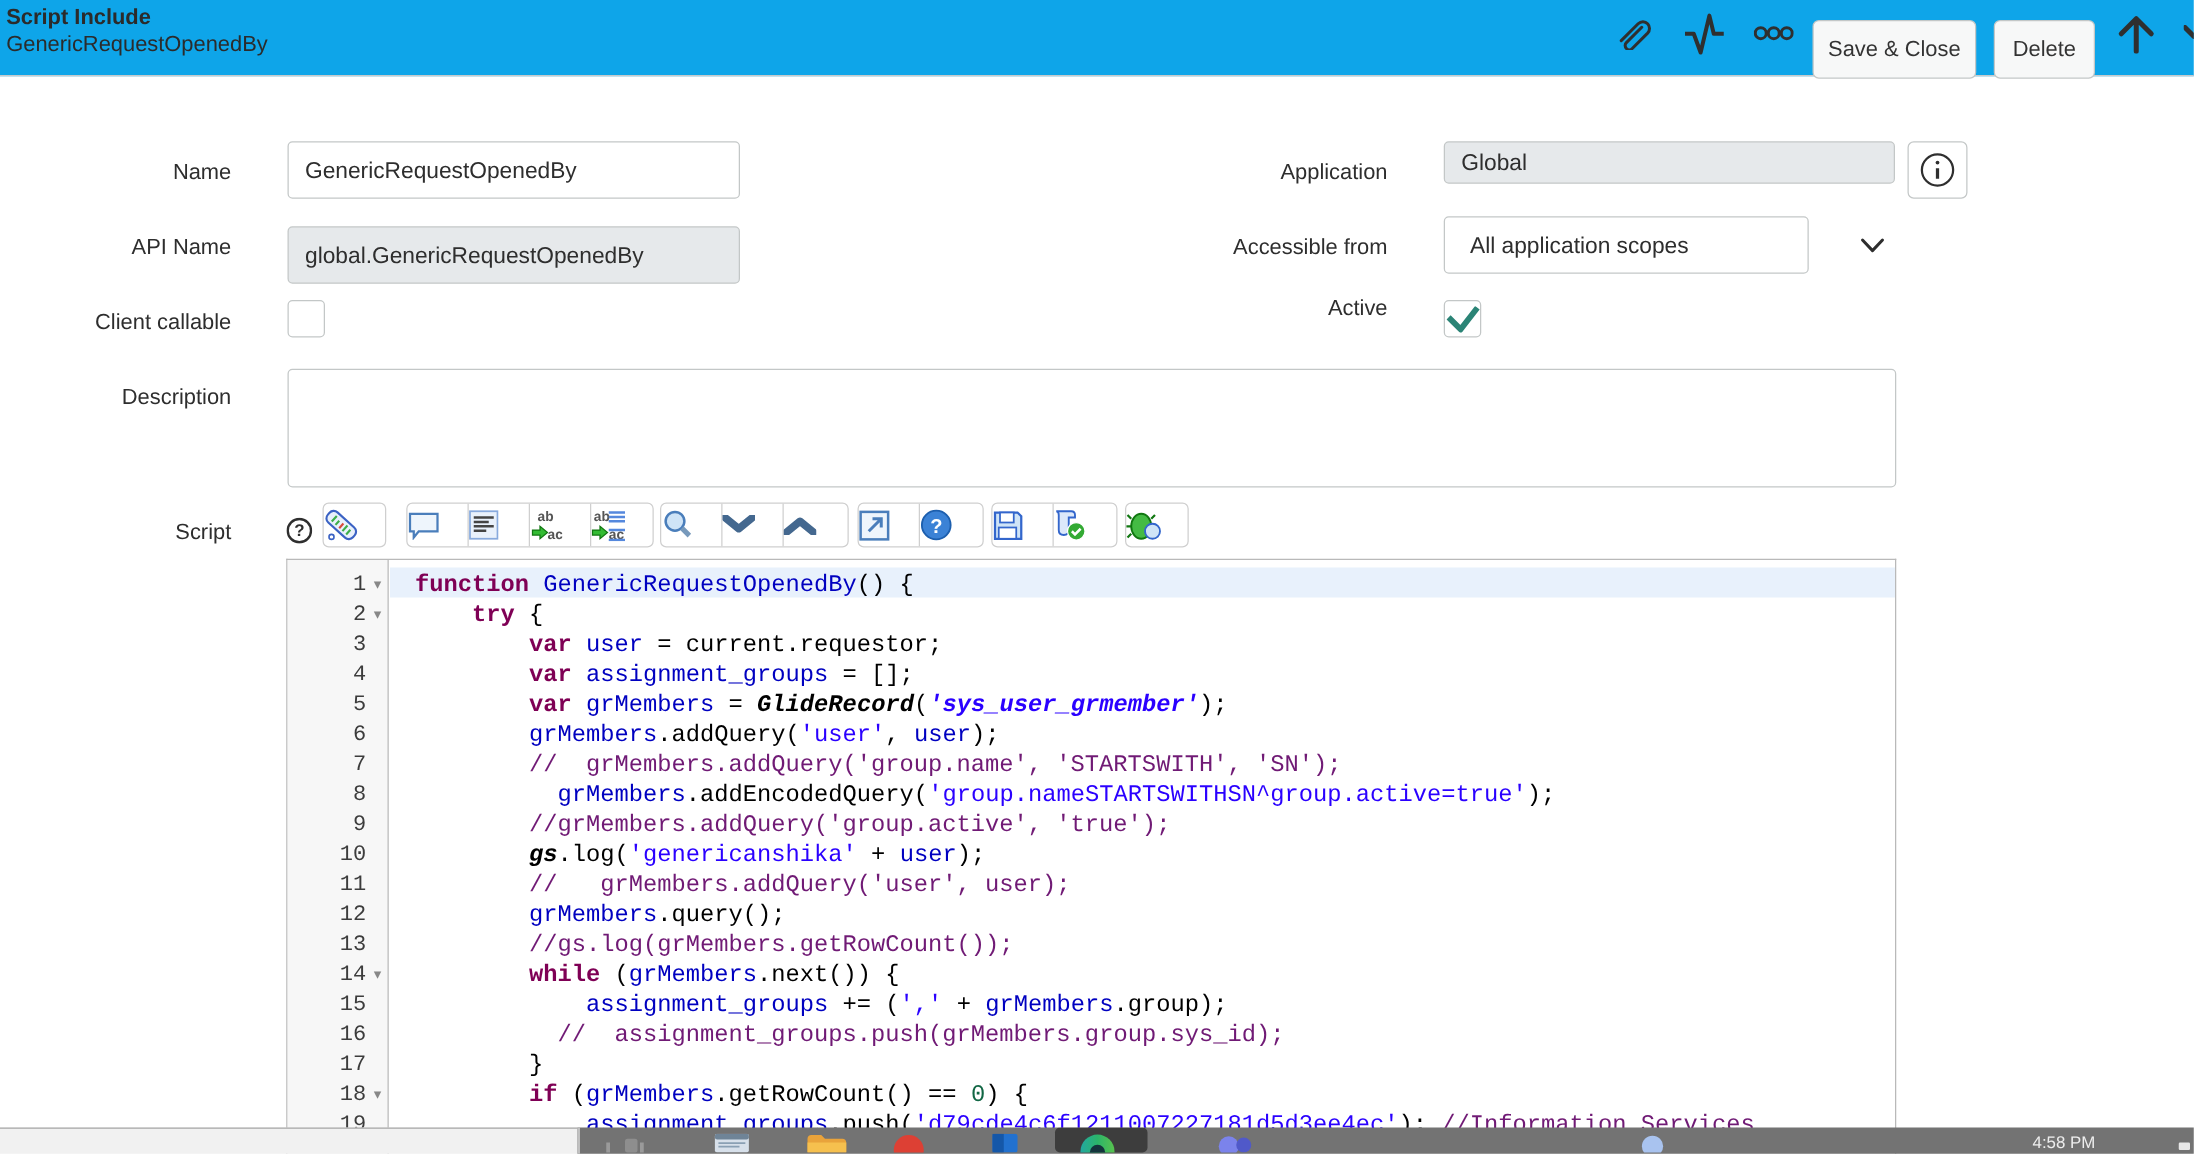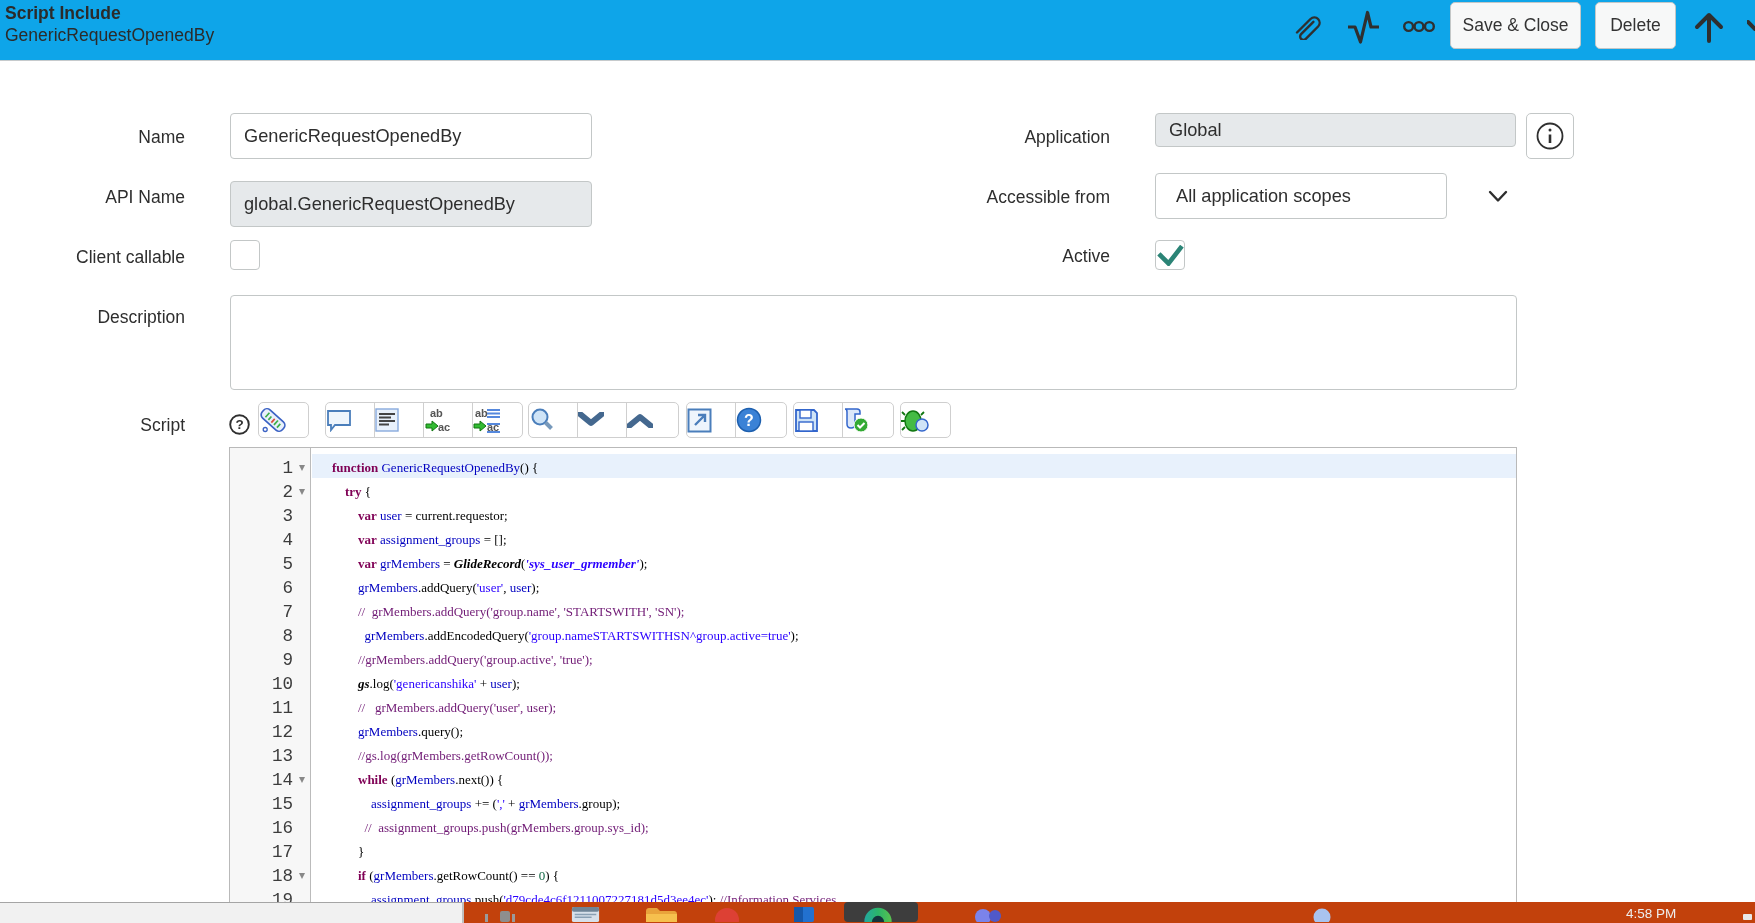--- a/index.html
+++ b/index.html
@@ -4,21 +4,21 @@
 <style>
   * { margin:0; padding:0; box-sizing:border-box; }
   html,body { width:1755px; height:923px; overflow:hidden; background:#fff;
     font-family:"Liberation Sans", sans-serif; }
   .abs { position:absolute; }
   
   #hdr { position:absolute; left:0; top:0; width:1755px; height:61px;
     background:#0ea5e9; border-bottom:1px solid #c6cacc; }
   #hdr .t1 { position:absolute; left:5px; top:3px; font-size:17.5px; font-weight:bold; color:#2b2b2b; }
   #hdr .t2 { position:absolute; left:5px; top:25px; font-size:17.5px; color:#2b2b2b; }
-  .hbtn { position:absolute; top:2px; height:47px; background:#f7f8f8;
+  .hbtn { position:absolute; top:16px; height:47px; background:#f7f8f8;
     border:1px solid #c3c7c7; border-radius:5px; font-size:17.5px; color:#333;
     display:flex; align-items:center; justify-content:center; }
   
   .lbl { position:absolute; font-size:17.5px; color:#2e2e2e; text-align:right; }
   .inp { position:absolute; background:#fff; border:1px solid #c3c7c7; border-radius:4px;
     font-size:18.2px; color:#2e2e2e; display:flex; align-items:center; padding-left:13px; }
   .ro  { background:#e6e9eb; }
   .cb  { position:absolute; width:30px; height:30px; background:#fff;
     border:1px solid #c3c7c7; border-radius:4px; }
   
@@ -30,33 +30,33 @@
   
   #ed { position:absolute; left:229px; top:447px; width:1288px; height:476px;
     border:1px solid #b9b9b9; border-bottom:none; background:#fff; overflow:hidden; }
   #gutter { position:absolute; left:0; top:0; width:81px; height:476px;
     background:#f7f7f7; border-right:1px solid #bbb; }
   #lnums { position:absolute; left:0; top:8px; width:63px; text-align:right; white-space:pre;
     font-family:"Liberation Mono", monospace; font-size:17.6px; line-height:24px; color:#3c3c3c; }
   #folds { position:absolute; left:69px; top:7px; width:16px; white-space:pre;
     font-size:12px; line-height:24px; color:#888; }
   #code { position:absolute; left:102px; top:8px;
-    font-family:Liberation Serif, serif; font-size:13px; line-height:24px;
+    font-family:Liberation Mono, monospace; font-size:19px; line-height:24px;
     color:#000; white-space:pre; }
   #activeline { position:absolute; left:82px; top:6px; width:1205px; height:24px; background:#e8f1fc; }
   .k { color:#7f0055; font-weight:bold; }
   .v { color:#0000c0; }
   .s { color:#2a00ff; }
   .c { color:#701a75; }
   .n { color:#116644; }
   .bi { font-weight:bold; font-style:italic; }
   
   #tbleft { position:absolute; left:0; top:902px; width:462px; height:21px;
     background:#f1f1f1; border-top:1px solid #a5a5a5; }
-  #tbdark { position:absolute; left:462px; top:902px; width:1293px; height:21px; background:#c2410c;
+  #tbdark { position:absolute; left:462px; top:902px; width:1293px; height:21px; background:#737373;
     border-left:2px solid #c0c0c0; overflow:hidden; }
   #tbdark .ti { position:absolute; }
 </style>
 </head>
 <body>
 <div id="hdr">
   <div class="t1">Script Include</div>
   <div class="t2">GenericRequestOpenedBy</div>
   <svg class="abs" style="left:1292px;top:8px" width="32" height="32" viewBox="0 0 32 32" fill="none" stroke="#2f2f2f" stroke-width="2.4" stroke-linecap="round">
     <path d="M5 24.5 18.5 11c2.2-2.2 5.6-2.2 7.6 0 2 2.1 2 5.4 0 7.5L13.8 30.8c-1.3 1.3-3.4 1.3-4.7 0-1.3-1.3-1.3-3.4 0-4.7L21.4 13.8"></path>
@@ -95,21 +95,21 @@
 <div class="inp ro" style="left:230px;top:181px;width:362px;height:46px;">global.GenericRequestOpenedBy</div>
 <div class="lbl" style="left:0;top:187px;width:1110px;">Accessible from</div>
 <div class="inp" style="left:1155px;top:173px;width:292px;height:46px;padding-left:20px;">All application scopes
   <svg class="abs" style="left:332px;top:16px" width="20" height="13" viewBox="0 0 20 13" fill="none" stroke="#2e2e2e" stroke-width="2.4" stroke-linecap="round" stroke-linejoin="round">
       <path d="M2 2l8 8.5L18 2"></path>
     </svg>
 </div>
 
 <div class="lbl" style="left:0;top:247px;width:185px;">Client callable</div>
 <div class="cb" style="left:230px;top:240px;"></div>
-<div class="lbl" style="left:0;top:246px;width:1110px;">Active</div>
+<div class="lbl" style="left:0;top:236px;width:1110px;">Active</div>
 <div class="cb" style="left:1155px;top:240px;"></div>
 <svg class="abs" style="left:1157px;top:245px" width="27" height="21" viewBox="0 0 27 21" fill="none" stroke="#2b8476" stroke-width="4.6" stroke-linecap="square" stroke-linejoin="miter">
   <path d="M3.5 10.5l8 8L23.5 3"></path>
 </svg>
 
 <div class="lbl" style="left:0;top:307px;width:185px;">Description</div>
 <div class="inp" style="left:230px;top:295px;width:1287px;height:95px;"></div>
 
 <div class="lbl" style="left:0;top:415px;width:185px;">Script</div>
 <svg class="abs" style="left:229px;top:414px" width="21" height="21" viewBox="0 0 21 21" fill="none" stroke="#2f2f2f" stroke-width="1.9">

